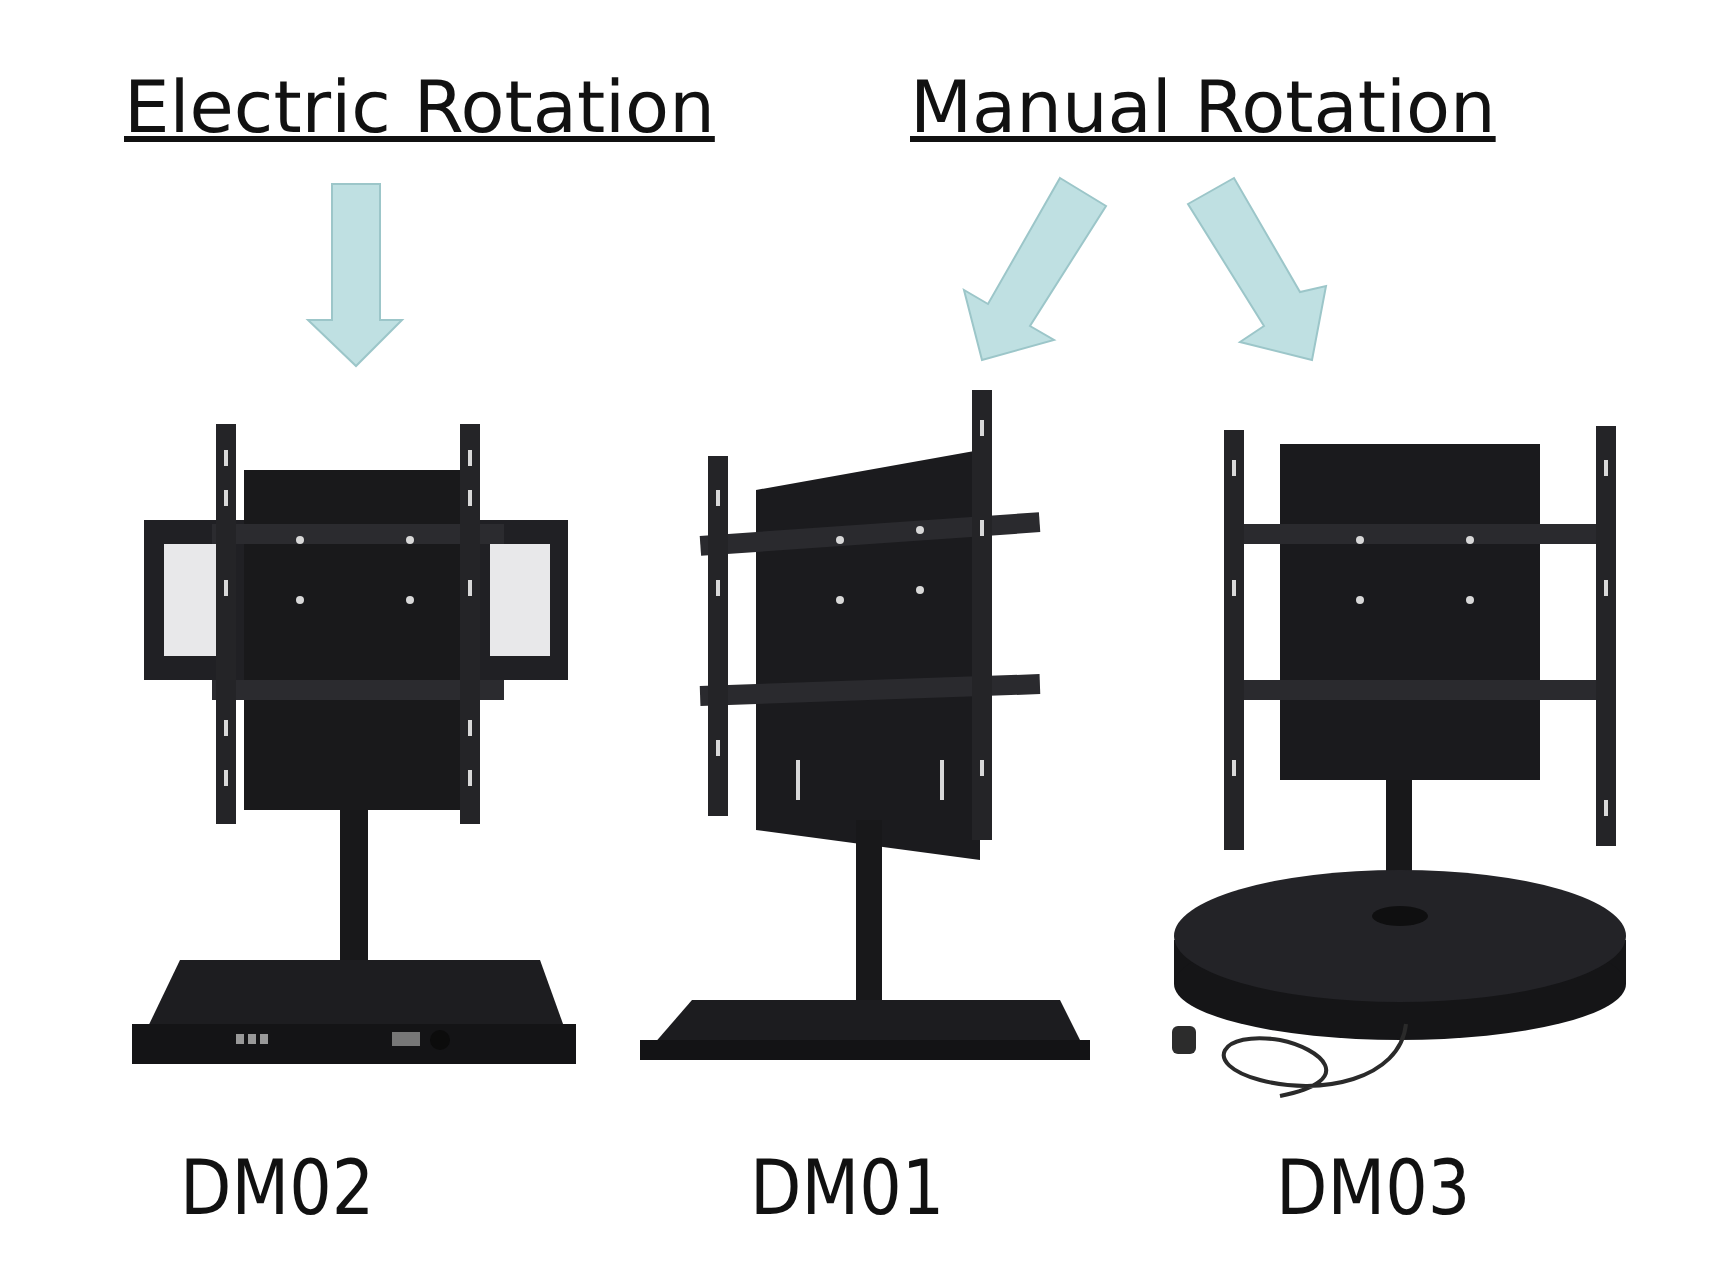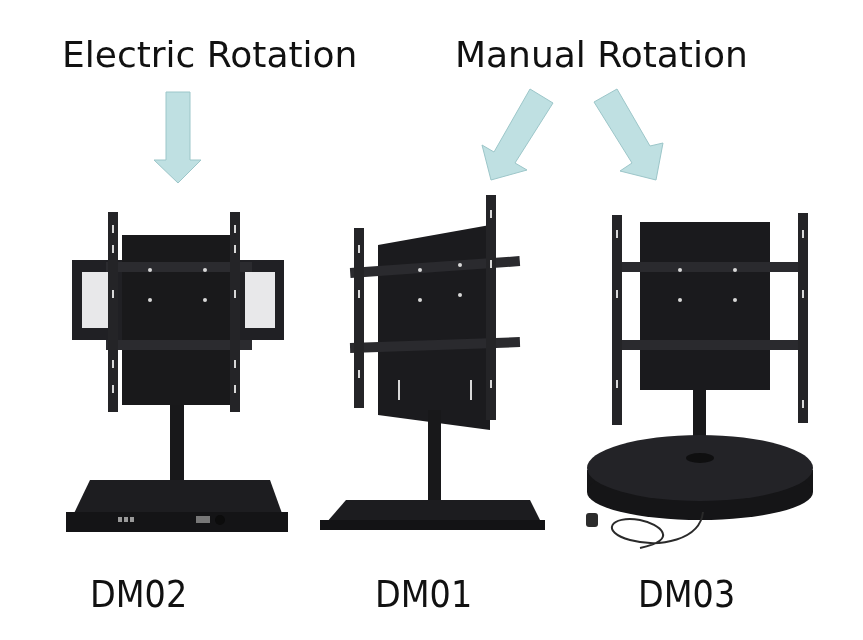--- a/index.html
+++ b/index.html
@@ -1,17 +1,17 @@
 <!DOCTYPE html>
 <html><head>
 <meta charset="utf-8">
 <style>
   html, body { margin: 0; padding: 0; background: #ffffff; }
   body { width: 863px; height: 640px; position: relative; overflow: hidden; font-family: "DejaVu Sans", sans-serif; }
-  .heading { position: absolute; top: 34px; font-size: 36px; color: #111; letter-spacing: 0px; white-space: nowrap; }
+  .heading { position: absolute; top: 34px; font-size: 36px; color: #111; letter-spacing: 0px; white-space: nowrap; text-decoration: underline; }
   .model { position: absolute; top: 572px; font-size: 38px; color: #111; white-space: nowrap; transform: scaleX(0.88); transform-origin: left top; }
   svg.scene { position: absolute; left: 0; top: 0; }
 </style>
 </head>
 <body>
 
 <div class="heading" style="left:62px;">Electric Rotation</div>
 <div class="heading" style="left:455px;">Manual Rotation</div>
 
 <svg class="scene" width="863" height="640" viewBox="0 0 863 640">

